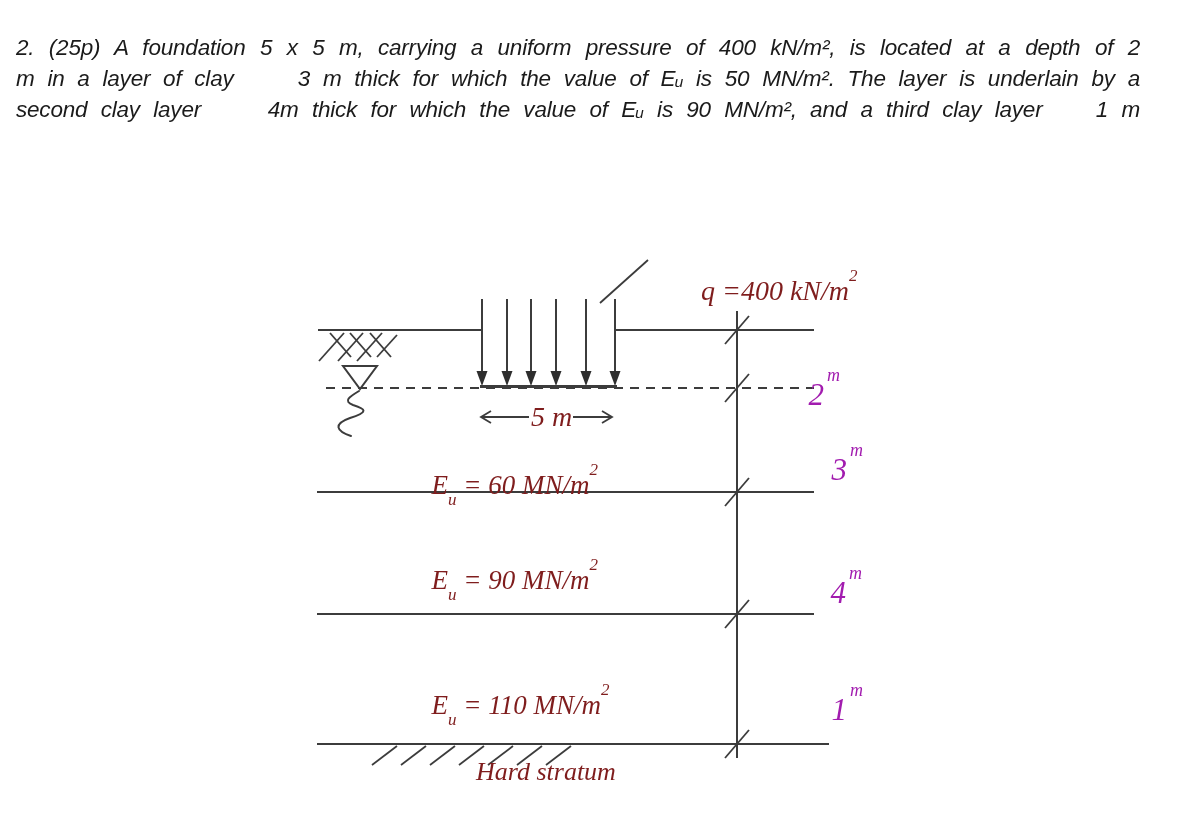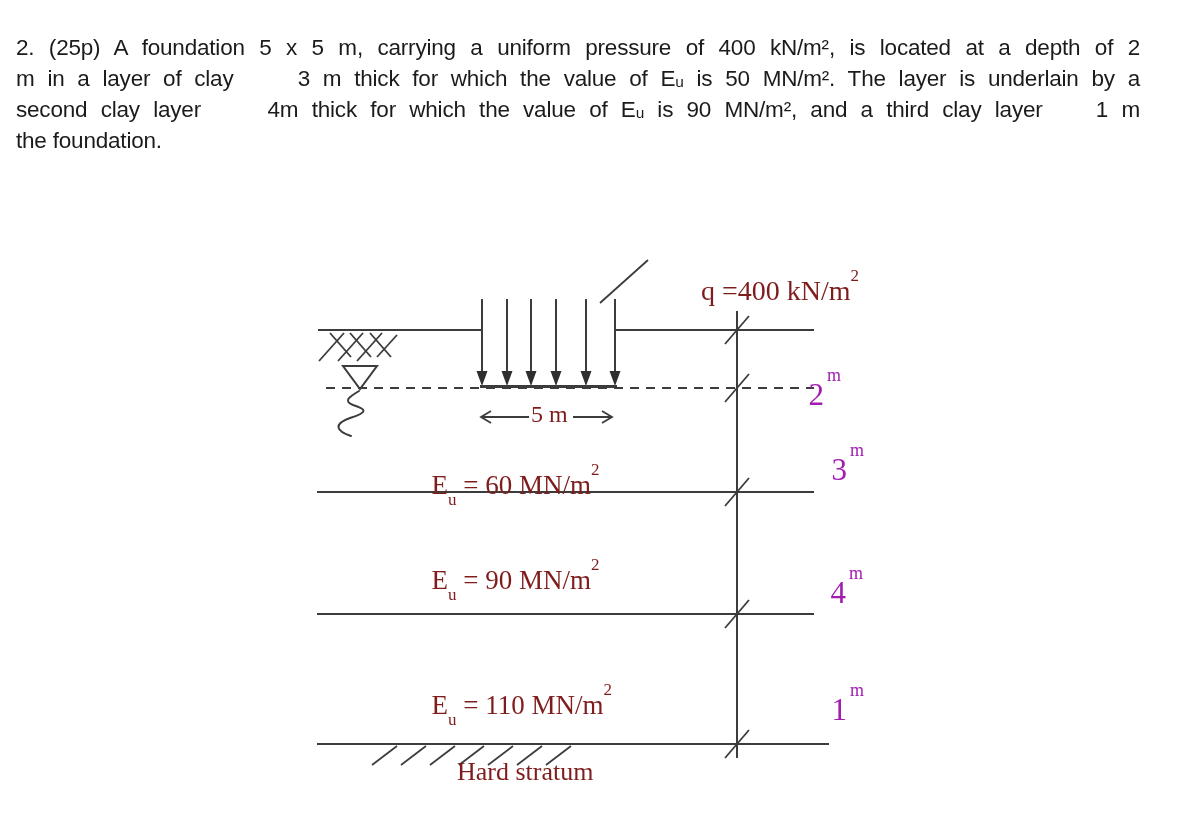--- a/index.html
+++ b/index.html
@@ -2,20 +2,21 @@
 <html><head>
 <meta charset="utf-8">
 <style>
   html,body { margin:0; padding:0; background:#ffffff; }
   #screen {
     position:relative;
     width:1157px; height:826px;
     background:#ffffff;
     overflow:hidden;
     font-family:"Liberation Sans", sans-serif;
+    font-style:italic;
   }
   
   .problem {
     position:absolute; left:16px; top:32px; width:1124px;
     color:#1b1b1b;
     font-size:22.5px; line-height:31px; font-weight:400;
     letter-spacing:-0.2px;
   }
   .pline {
     white-space:pre-wrap;
@@ -27,42 +28,41 @@
   .slabel {
     position:absolute;
     font-family:"Liberation Serif", serif;
     color:#7f1d1d;
     font-size:27px;
     white-space:pre;
   }
   .slabel sup { font-size:17px; position:relative; top:-9px; }
   .slabel sub { font-size:17px; position:relative; top:5px; }
   .q-label { font-size:28px; }
-  .dim-label { font-size:24px; }
+  .dim-label { font-size:28px; }
   .hard-label { font-size:26px; }
   .depth {
     position:absolute;
     font-family:"Liberation Serif", serif;
     color:#a21caf;
     font-size:31px;
     white-space:pre;
   }
   .depth sup { font-size:18px; position:relative; top:-13px; margin-left:3px; }
   svg.fig { position:absolute; left:0; top:0; }
 </style>
 </head>
 <body>
 
 <div id="screen">
 
   <div class="problem">
     <div class="pline">2. (25p) A foundation 5 x 5 m, carrying a uniform pressure of 400 kN/m², is located at a depth of 2</div>
     <div class="pline">m in a layer of clay     3 m thick for which the value of Eᵤ is 50 MN/m². The layer is underlain by a</div>
     <div class="pline">second clay layer     4m thick for which the value of Eᵤ is 90 MN/m², and a third clay layer    1 m</div>
-    <div class="pline last">the foundation.</div>
   </div>
 
   <div>
     <svg class="fig" width="1179" height="826" viewBox="0 0 1179 826" fill="none" stroke="#3c3c3c" stroke-width="2">
 
       <g>
         <line x1="318" y1="330" x2="481" y2="330"></line>
         <line x1="616" y1="330" x2="814" y2="330"></line>
       </g>
 
@@ -162,16 +162,16 @@
     <div class="depth" style="left:785px; top:416px;">
       <span>3</span><sup>m</sup>
     </div>
     <div class="depth" style="left:784px; top:539px;">
       <span>4</span><sup>m</sup>
     </div>
     <div class="depth" style="left:785px; top:656px;">
       <span>1</span><sup>m</sup>
     </div>
 
-    <div class="slabel hard-label" style="left:457px; top:757px;">Hard stratum</div>
+    <div class="slabel hard-label" style="left:476px; top:757px;">Hard stratum</div>
   </div>
 
 </div>
 
 </body></html>

